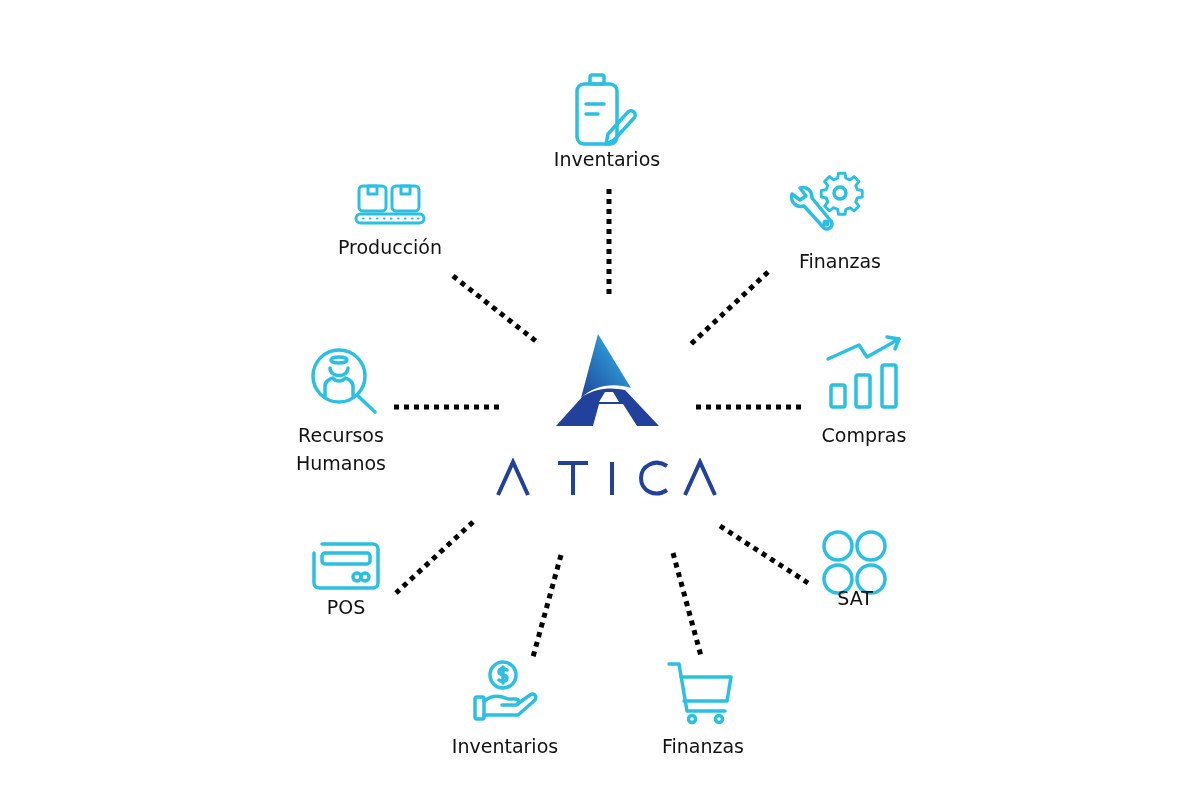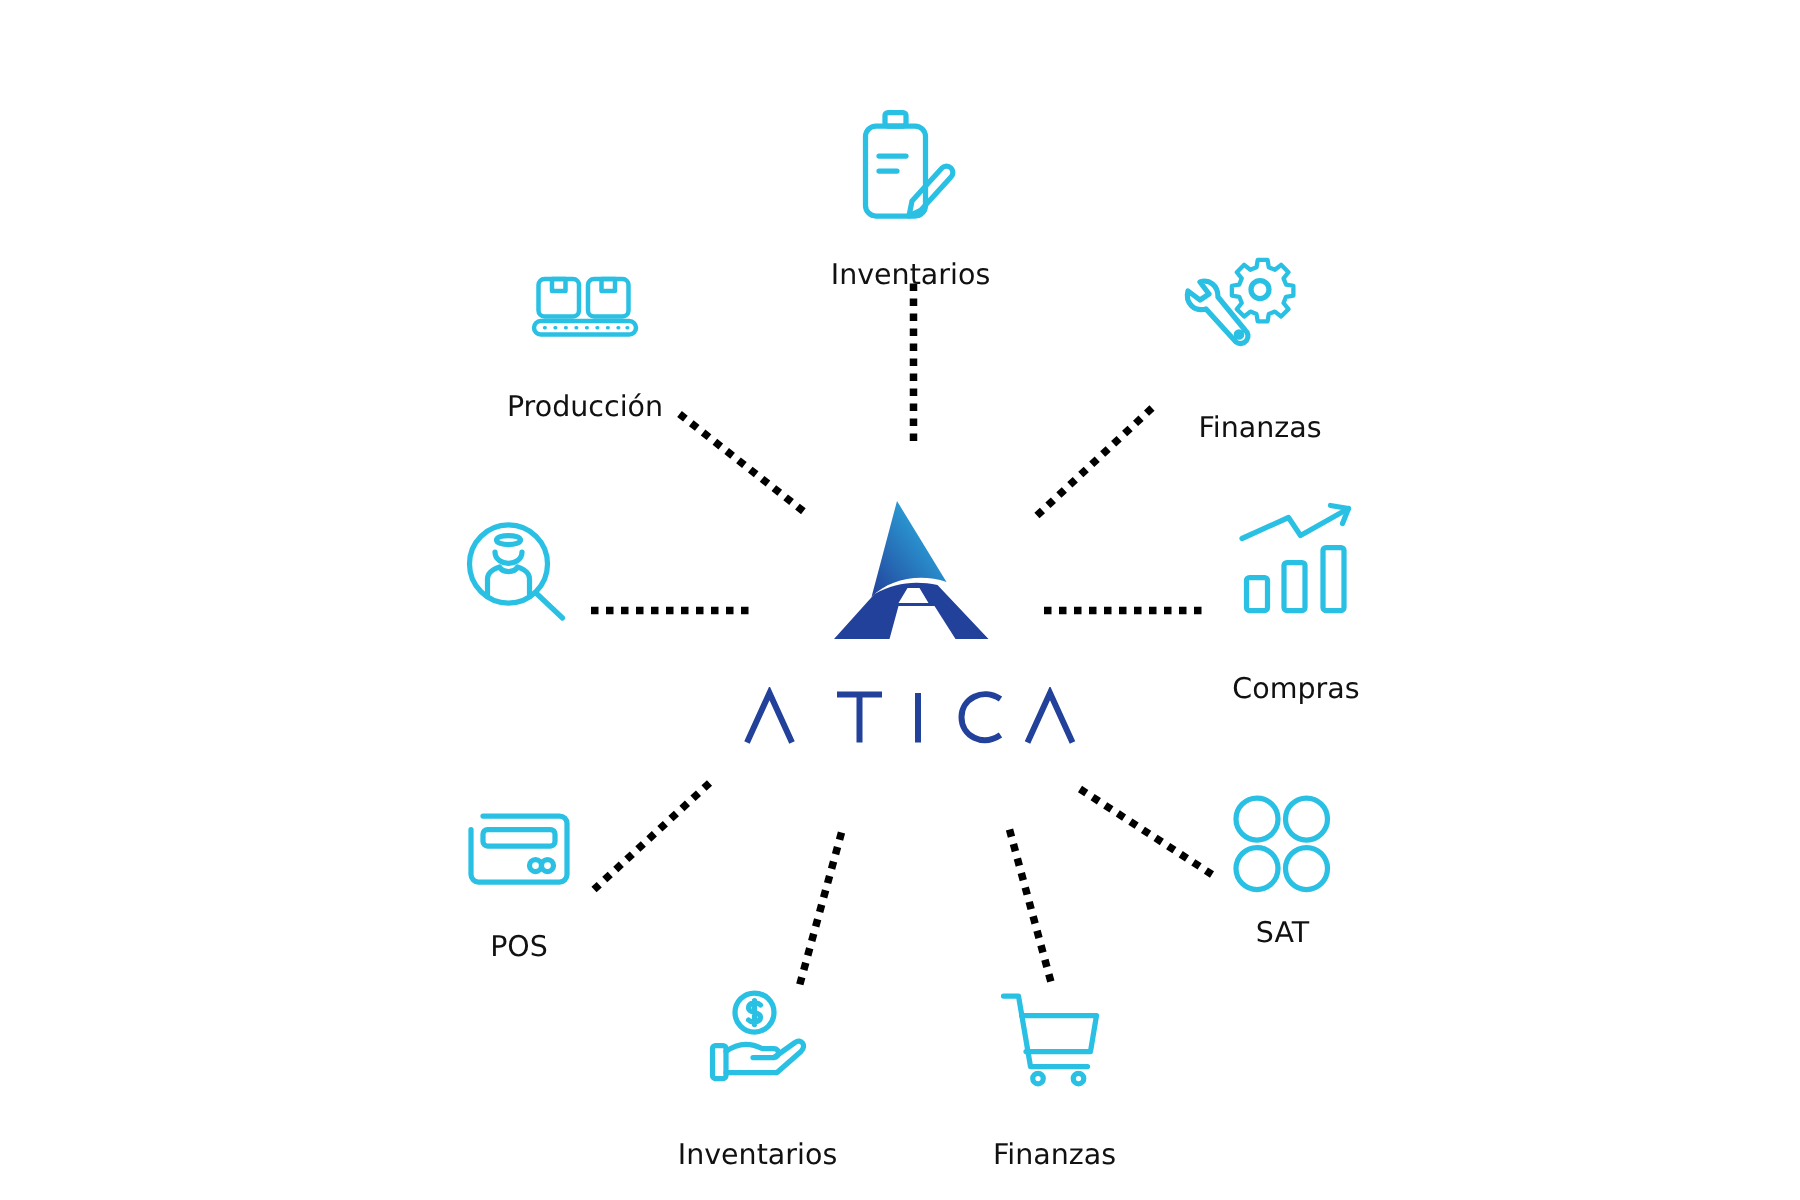--- a/index.html
+++ b/index.html
@@ -1,20 +1,20 @@
 <!DOCTYPE html>
 <html><head>
 <meta charset="utf-8">
 <style>
   html, body { margin:0; padding:0; background:#ffffff; }
   body { width:1200px; height:800px; position:relative; overflow:hidden;
          font-family:"Liberation Sans", sans-serif; }
   #stage { position:absolute; left:0; top:0; width:1200px; height:800px; }
   .label { position:absolute; font-size:19px; color:#111111; text-align:center;
-           font-family:"DejaVu Sans", sans-serif; line-height:28px; white-space:nowrap;margin-top:24px; }
+           font-family:"DejaVu Sans", sans-serif; line-height:28px; white-space:nowrap; }
   .icon { position:absolute; }
   .icon svg { display:block; }
   .brand-text { position:absolute; left:495px; top:458px; width:225px; height:40px; }
 </style>
 </head>
 <body>
 
 <div id="stage">
 
   <svg width="1200" height="800" style="position:absolute;left:0;top:0;">
@@ -132,20 +132,22 @@
   <div class="icon" style="left:309px;top:346px;">
     <svg width="72" height="72" viewBox="0 0 72 72" fill="none" stroke="#29c0e3" stroke-width="3.5" stroke-linecap="round" stroke-linejoin="round">
       <circle cx="30" cy="30" r="26"></circle>
       <line x1="48" y1="49" x2="66" y2="66"></line>
       <path d="M22 14 C22 10 38 10 38 14 C38 18 22 18 22 14 Z"></path>
       <path d="M21 22 C21 32 39 32 39 22"></path>
       <path d="M16 50 L16 40 C16 34 24 32 24 32 C26 36 34 36 36 32 C36 32 44 34 44 40 L44 50"></path>
     </svg>
   </div>
   <div class="label" style="left:271px;top:421px;width:140px;">
+    <div>Recursos</div>
+    <div>Humanos</div>
   </div>
 
   <div class="icon" style="left:354px;top:183px;">
     <svg width="72" height="42" viewBox="0 0 72 42" fill="none" stroke="#29c0e3" stroke-width="3" stroke-linecap="round" stroke-linejoin="round">
       <rect x="5" y="3" width="27" height="25" rx="4"></rect>
       <rect x="14" y="3" width="9" height="8"></rect>
       <rect x="38" y="3" width="27" height="25" rx="4"></rect>
       <rect x="47" y="3" width="9" height="8"></rect>
       <rect x="2" y="31" width="68" height="9" rx="4.5"></rect>
       <g stroke-width="2.2">

